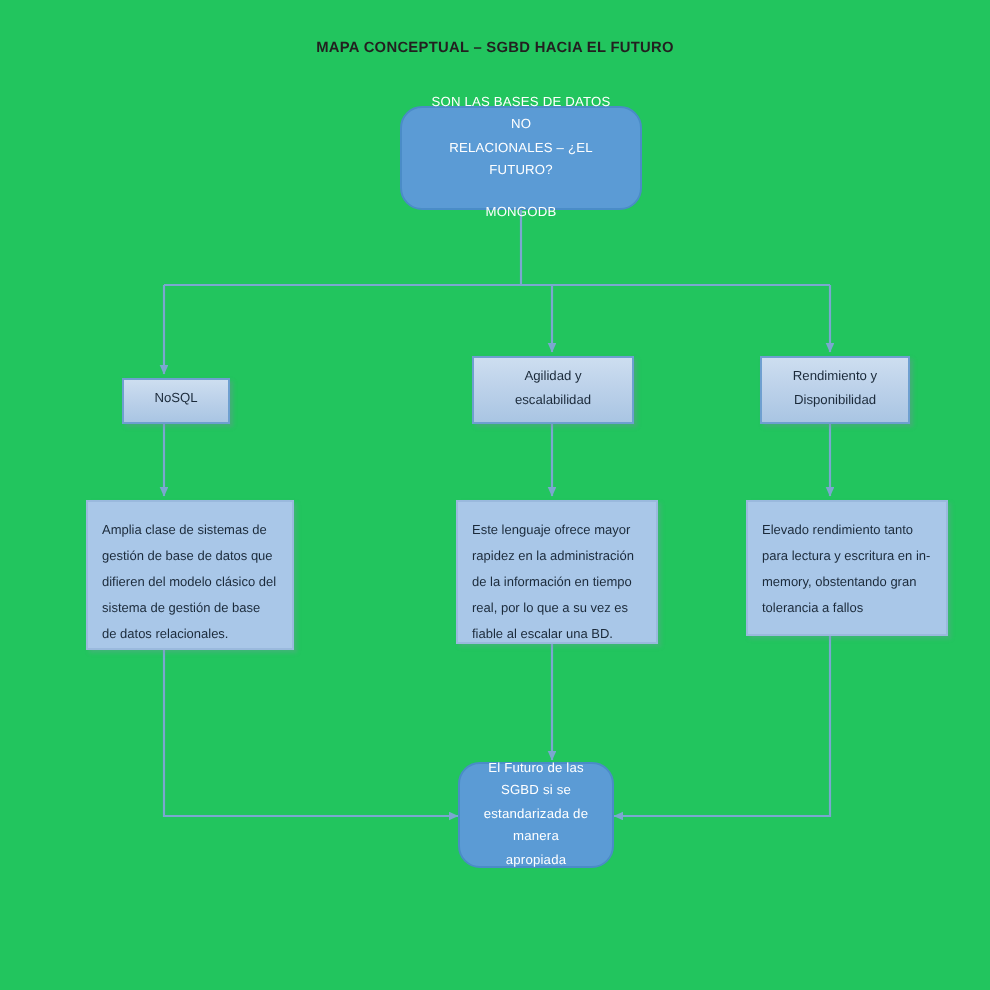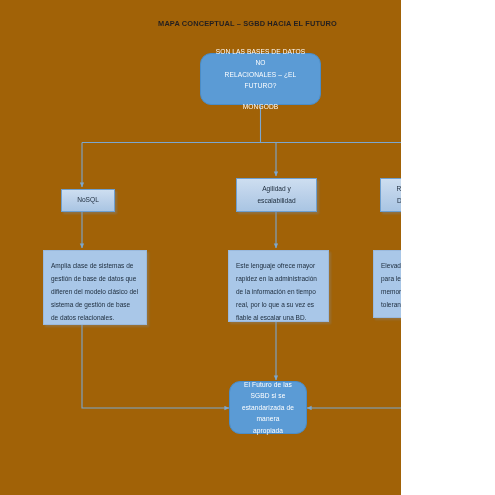--- a/index.html
+++ b/index.html
@@ -5,23 +5,23 @@
   html, body {
     margin: 0;
     padding: 0;
     background: #ffffff;
   }
   body {
     font-family: "Liberation Sans", sans-serif;
   }
   #canvas {
     position: relative;
-    width: 401px;
+    width: 495px;
     height: 495px;
-    background: #a16207;
+    background: #22c55e;
     overflow: hidden;
   }
   #edges {
     position: absolute;
     left: 0;
     top: 0;
     width: 495px;
     height: 495px;
   }
   .node {

